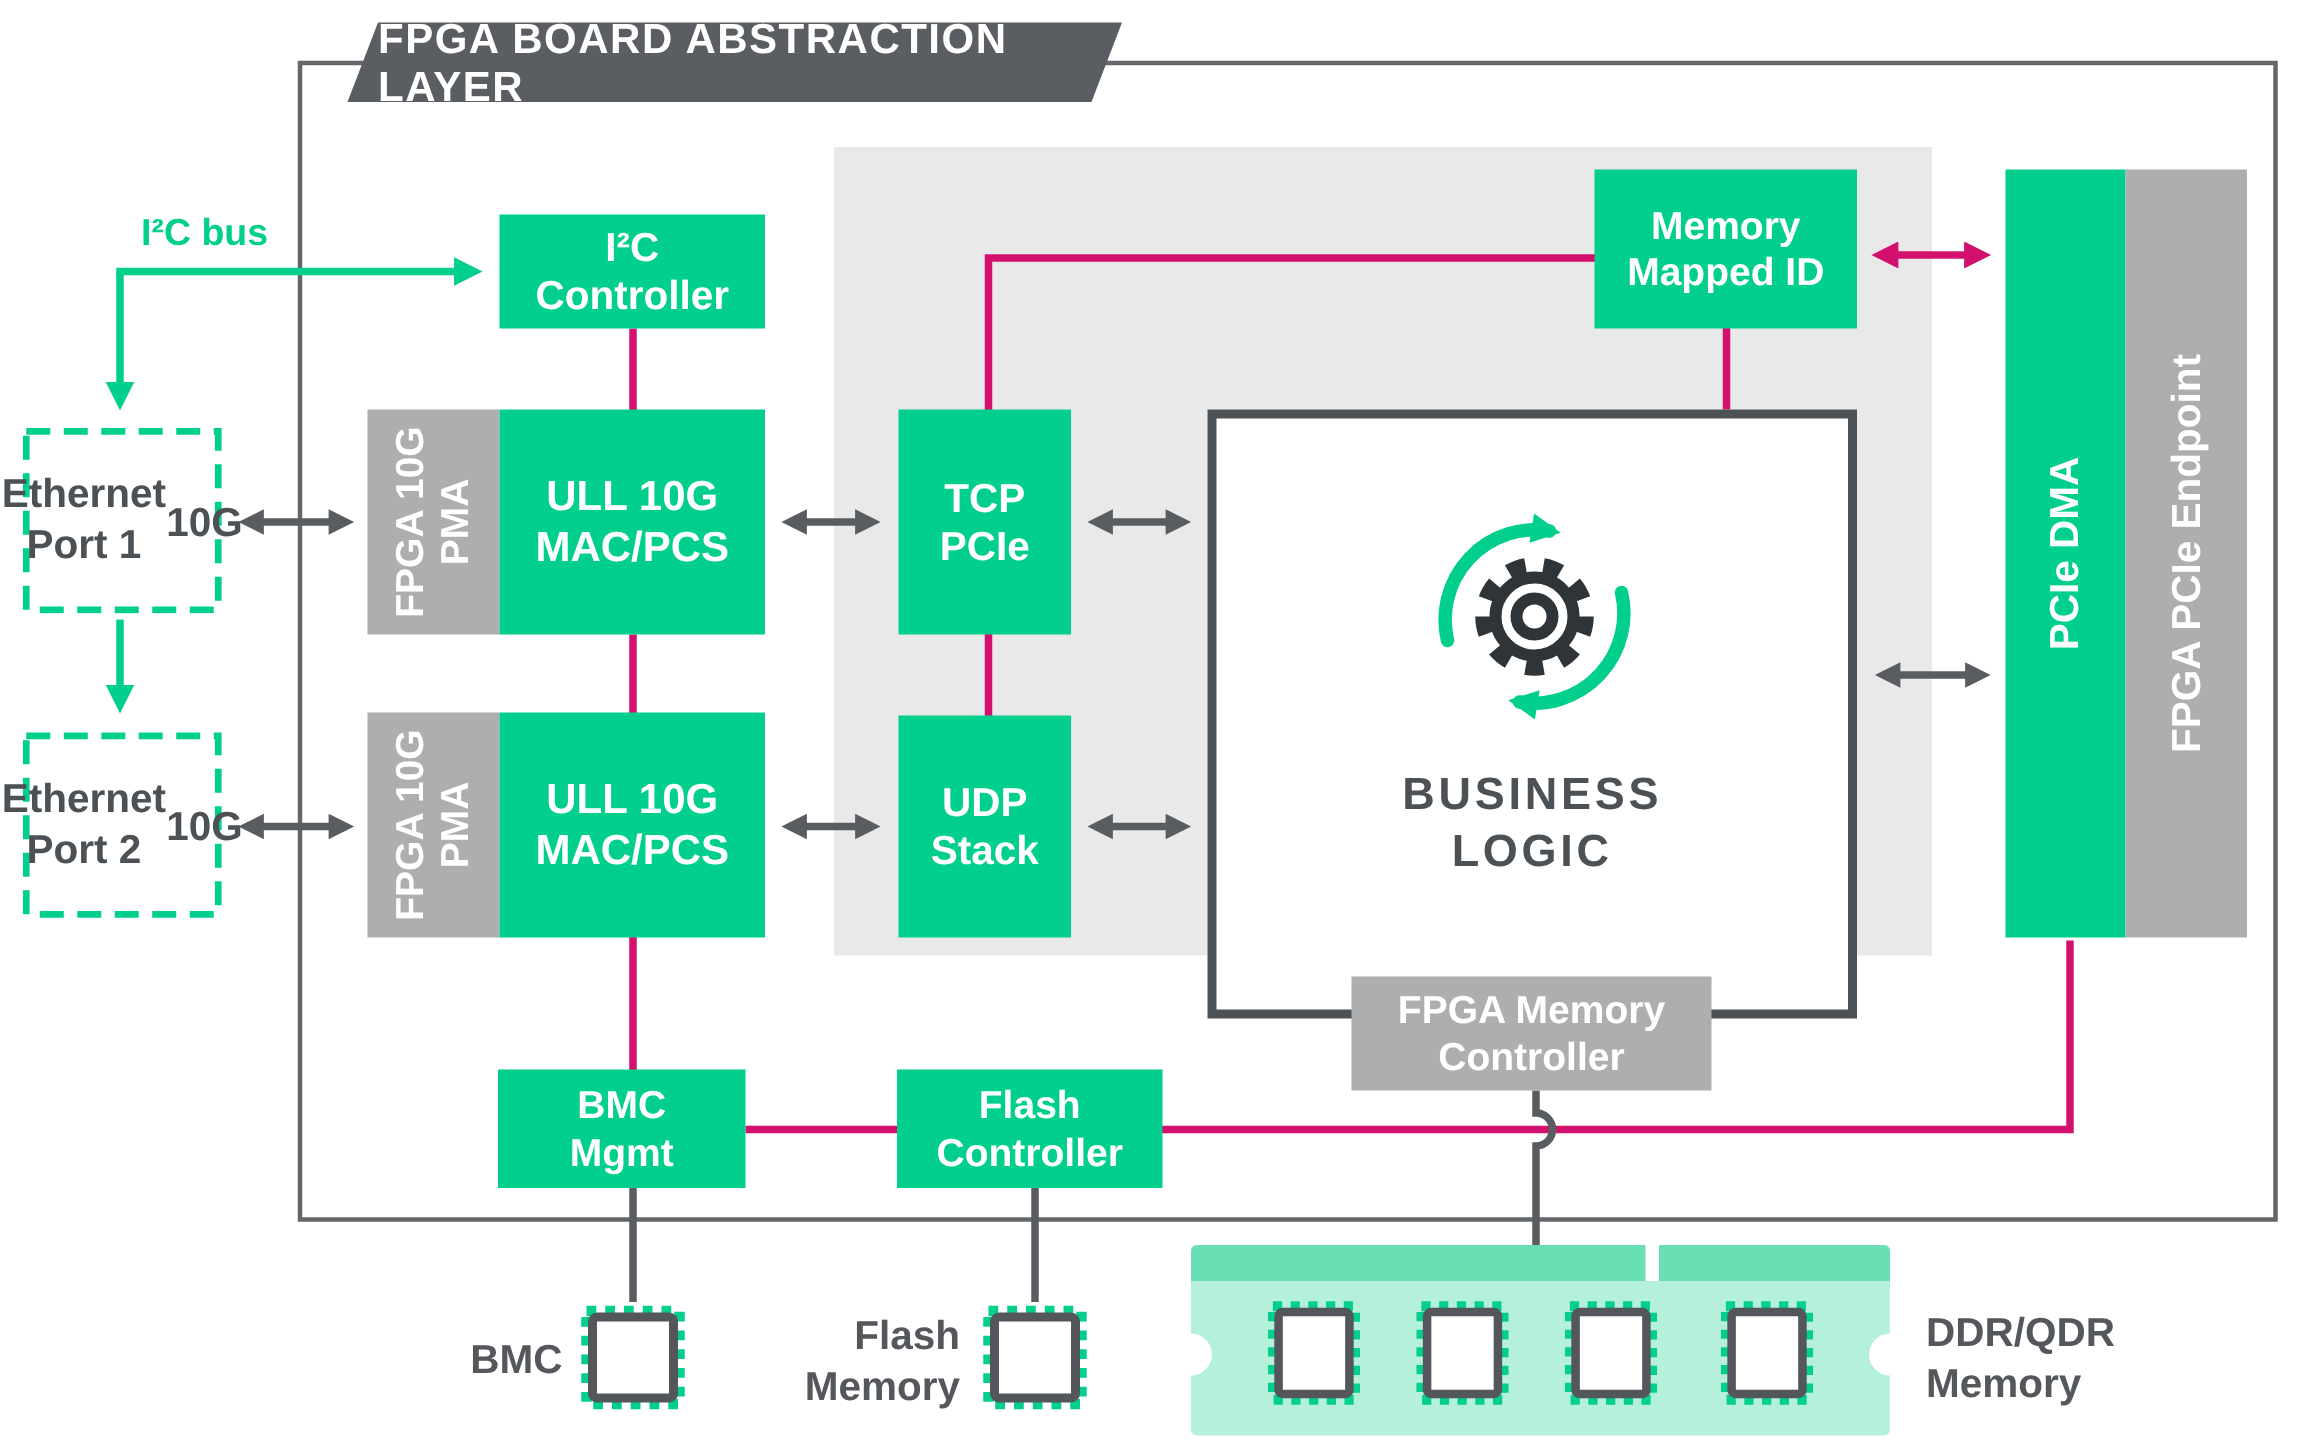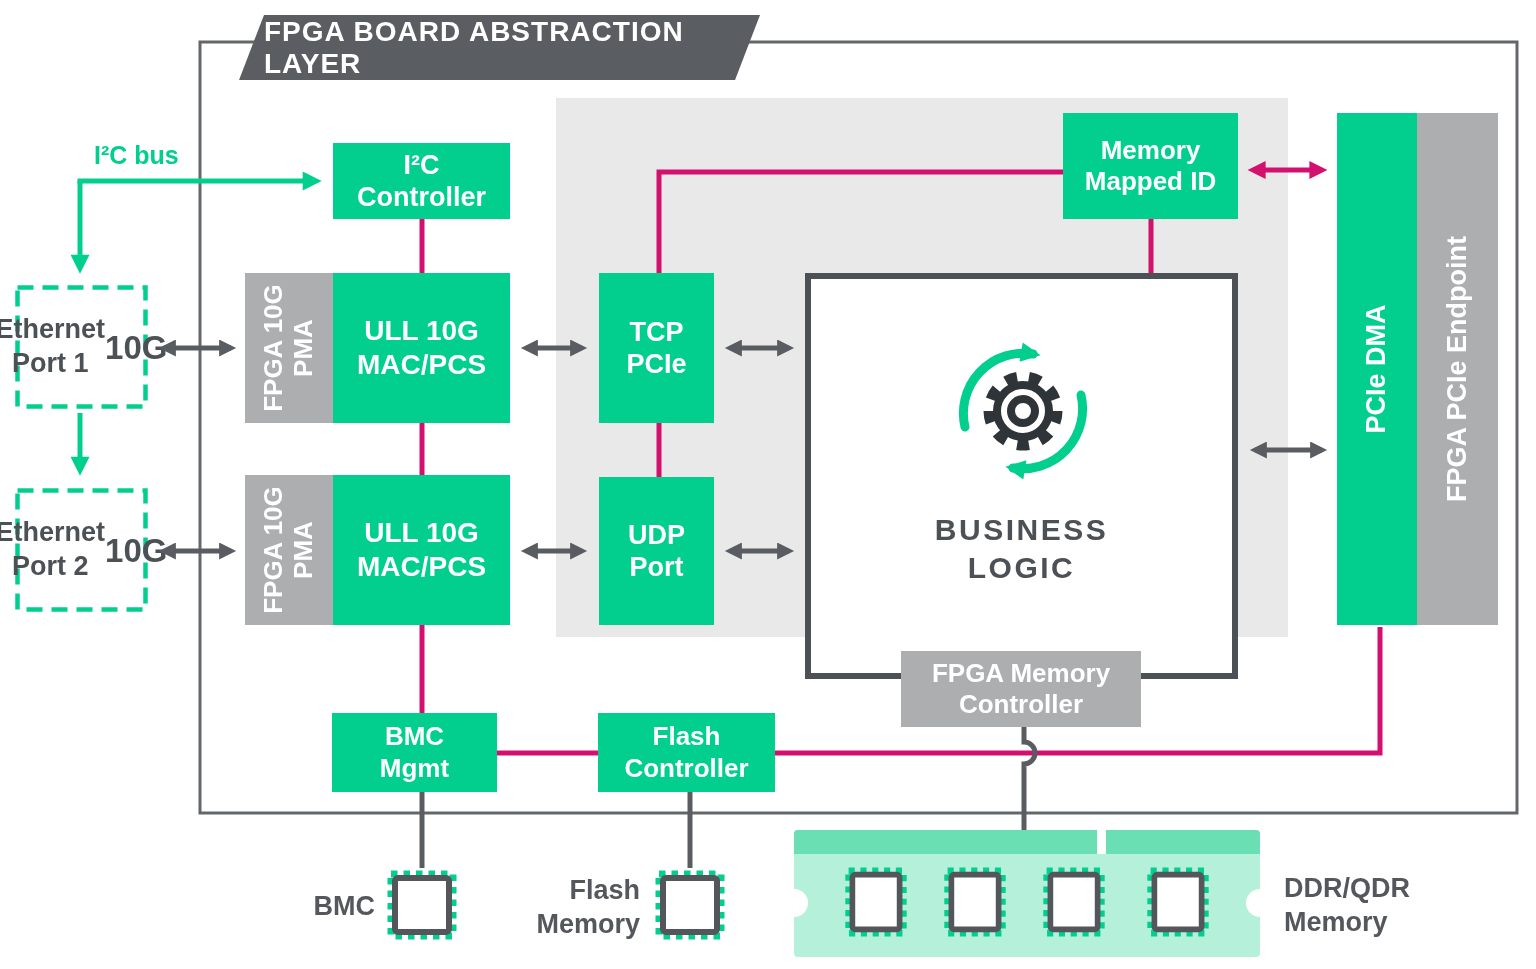--- a/index.html
+++ b/index.html
@@ -10,21 +10,21 @@
     font-weight:700;
   }
   .abs{position:absolute;}
   .multi{white-space:pre-line;}
 
   
   #use-case-panel{ left:556px; top:98px; width:732px; height:539px; background:var(--panel); z-index:1;}
   #use-case-label{ left:579px; top:112px; font-size:26px; letter-spacing:2.5px; color:var(--dark_text); z-index:2;}
   #wires{ left:0; top:0; width:1536px; height:969px; z-index:3;}
   .box,.lbl{ z-index:4; }
-  #banner{ left:252px; top:15px; width:496px; height:65px; z-index:5;margin-left:12px; }
+  #banner{ left:252px; top:15px; width:496px; height:53px; z-index:5; }
   #banner::before{ content:""; position:absolute; inset:0; background:var(--banner_bg); transform:skewX(-21deg); transform-origin:top; }
   #banner .t{ position:relative; display:flex; align-items:center; justify-content:center; height:100%;
               color:#fff; font-size:28px; letter-spacing:1px; }
 
   
   .box{ display:flex; align-items:center; justify-content:center; text-align:center;
         color:#fff; line-height:1.2; box-sizing:border-box; }
   .green{ background:var(--green); }
   .gray{ background:var(--gray_box); }
 
@@ -54,21 +54,21 @@
   #business-logic{ left:805px; top:273px; width:433px; height:406px; background:#fff;
                    border:6px solid var(--dark_text); }
   #business-logic .caption{ position:absolute; left:0; right:0; top:232px; text-align:center;
                    color:var(--dark_text); font-size:30px; letter-spacing:2.5px; line-height:1.25; white-space:pre-line;}
   #gear-icon{ position:absolute; left:132px; top:52px; width:160px; height:160px; }
 
   
   .eth{ color:var(--dark_text); text-align:center; }
   .eth .inner{ position:absolute; inset:0; display:flex; flex-direction:row; align-items:center; justify-content:center; }
   .eth .nm{ font-size:27px; line-height:1.25; white-space:pre-line; }
-  .eth .sp{ font-size:33px; margin-top:2px; }
+  .eth .sp{ font-size:27px; margin-top:2px; }
   #eth-port-1{ left:15px; top:285px; width:133px; height:124px; }
   #eth-port-2{ left:15px; top:488px; width:133px; height:124px; }
   .eth svg{ position:absolute; inset:0; }
   .eth-border{ stroke:var(--green); fill:none; stroke-width:4.5; stroke-dasharray:16 9; }
 
   
   .lbl{ color:var(--label_gray); font-size:27px; line-height:1.25; }
   #i2c-bus-label{ left:94px; top:141px; color:var(--green); font-size:25px; z-index:4;text-align:center;}
   #bmc-label{ left:250px; top:890px; width:125px; text-align:right; }
   #flash-label{ left:470px; top:874px; width:170px; text-align:right; }
@@ -171,21 +171,21 @@
     <span class="multi">ULL 10G
 MAC/PCS</span>
   </div>
 
   <div class="abs box green" id="tcp-stack">
     <span class="multi">TCP
 PCIe</span>
   </div>
   <div class="abs box green" id="udp-stack">
     <span class="multi">UDP
-Port</span>
+Stack</span>
   </div>
   <div class="abs box green" id="memory-mapped-id">
     <span class="multi">Memory
 Mapped ID</span>
   </div>
 
   <div class="abs box" id="business-logic">
     <svg id="gear-icon" viewBox="0 0 160 160">
       <defs>
         <marker id="mga" markerUnits="userSpaceOnUse" viewBox="0 0 22 22" refX="13" refY="11" markerWidth="24" markerHeight="24" orient="auto">

